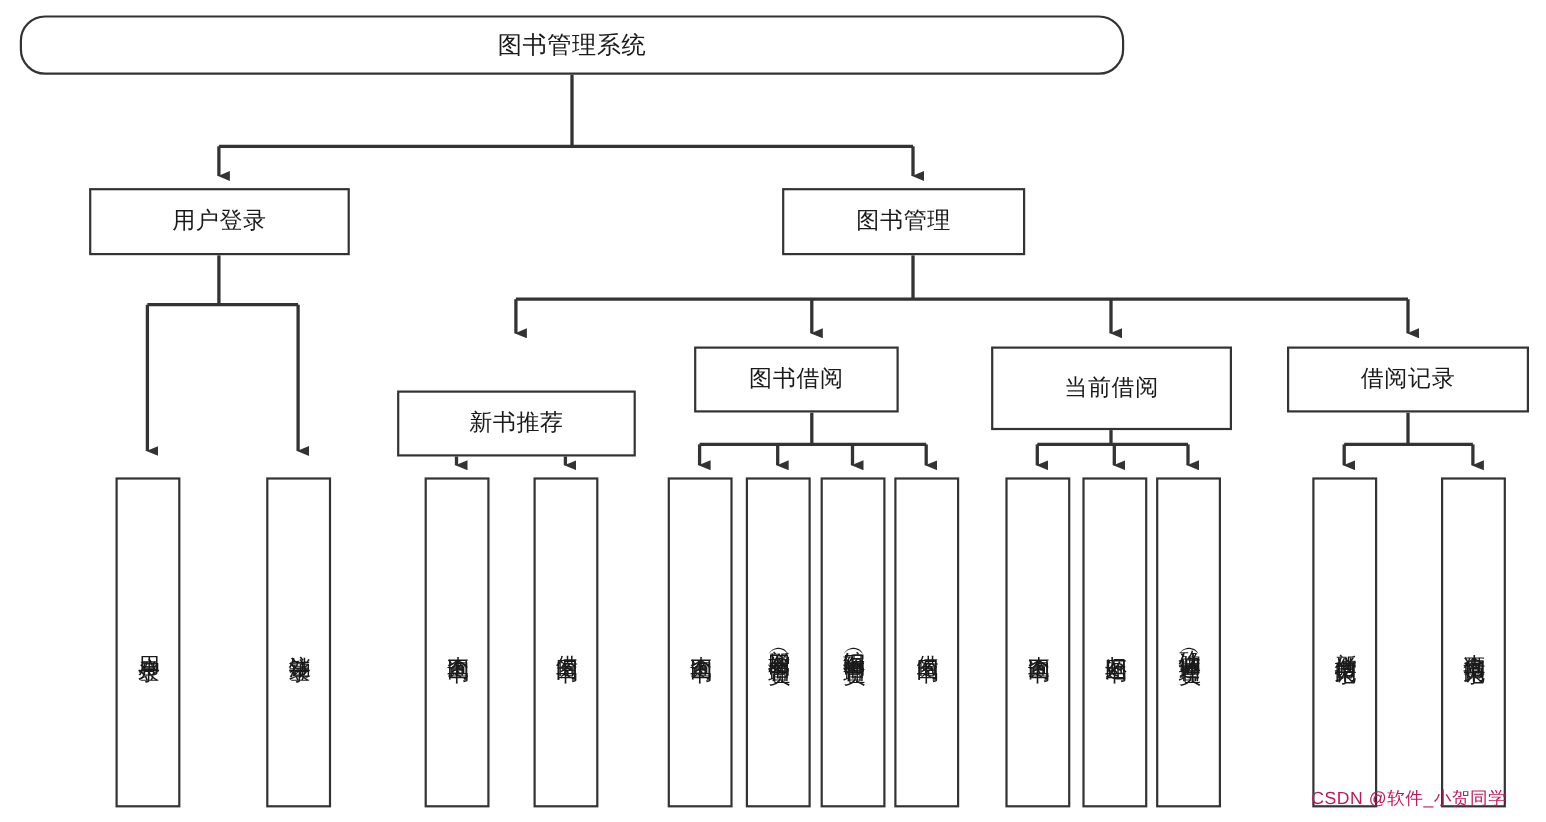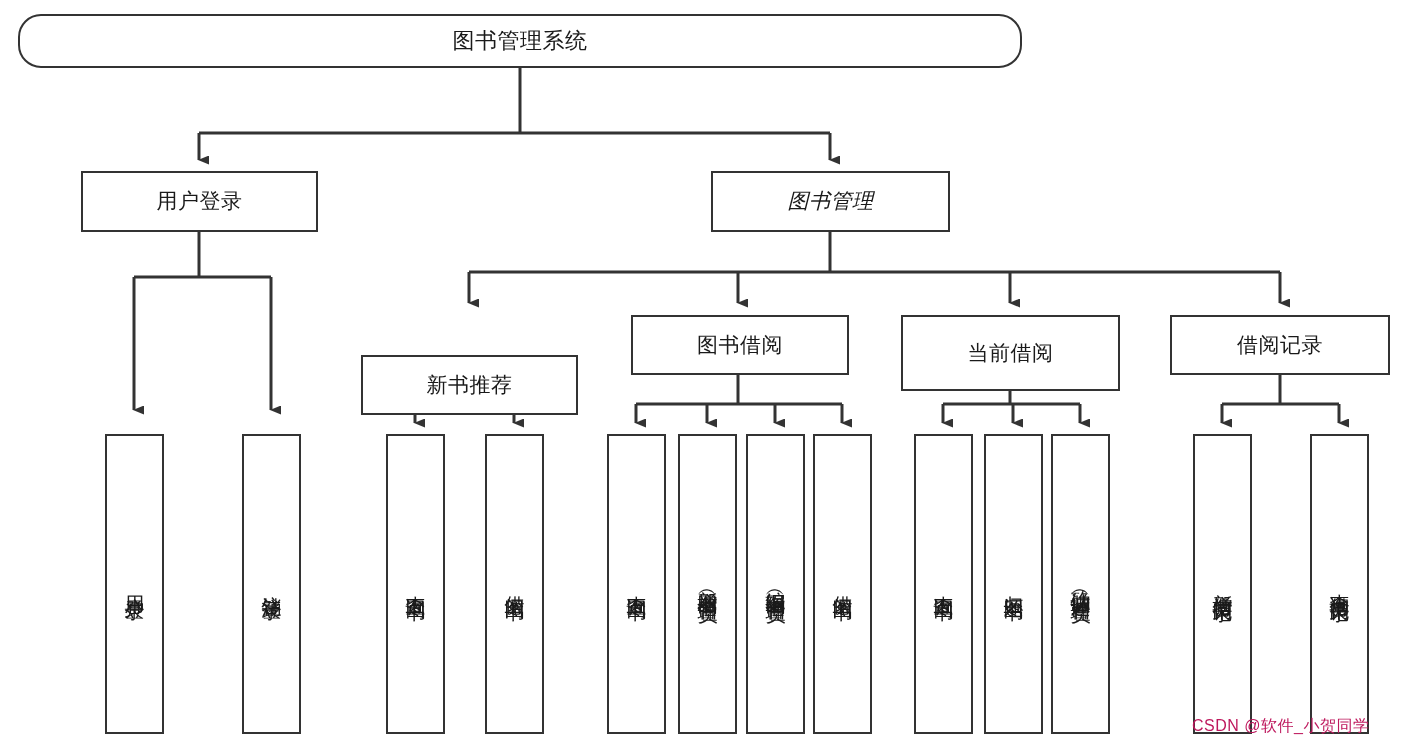--- a/index.html
+++ b/index.html
@@ -117,28 +117,28 @@
     </g>
   </svg>
 
   <div class="node-box root" style="left:18px; top:14px; width:1004px; height:54px;border-radius:23px;">
     <span class="node-label">图书管理系统</span>
   </div>
 
   <div class="node-box" style="left:81px; top:171px; width:237px; height:61px;">
     <span class="node-label">用户登录</span>
   </div>
-  <div class="node-box" style="left:711px; top:171px; width:239px; height:61px;font-style:italic;">
+  <div class="node-box" style="left:711px; top:171px; width:221px; height:61px;">
     <span class="node-label">图书管理</span>
   </div>
 
   <div class="node-box" style="left:361px; top:315px; width:217px; height:60px;margin-top:40px;">
     <span class="node-label">新书推荐</span>
   </div>
-  <div class="node-box" style="left:631px; top:315px; width:218px; height:60px;">
+  <div class="node-box" style="left:631px; top:315px; width:186px; height:60px;">
     <span class="node-label">图书借阅</span>
   </div>
   <div class="node-box" style="left:901px; top:315px; width:219px; height:76px;">
     <span class="node-label">当前借阅</span>
   </div>
   <div class="node-box" style="left:1170px; top:315px; width:220px; height:60px;">
     <span class="node-label">借阅记录</span>
   </div>
 
   <div class="node-box" style="left:105px; top:434px; width:59px; height:300px;">

